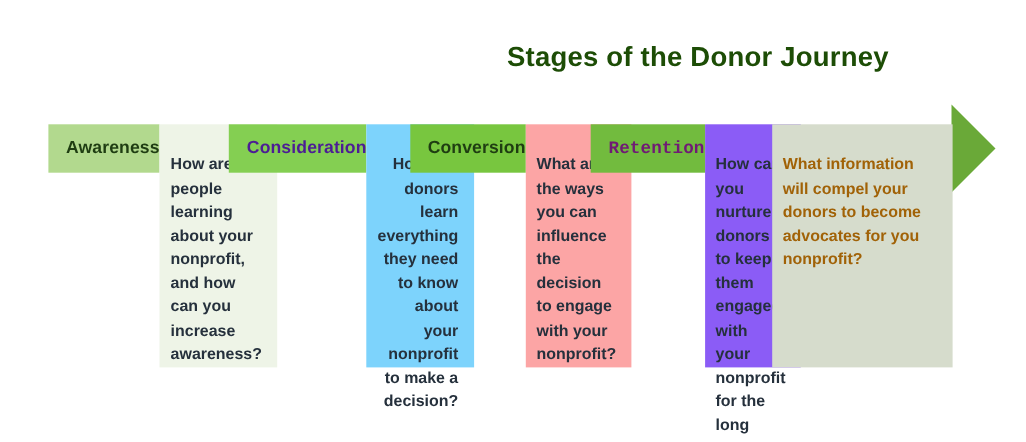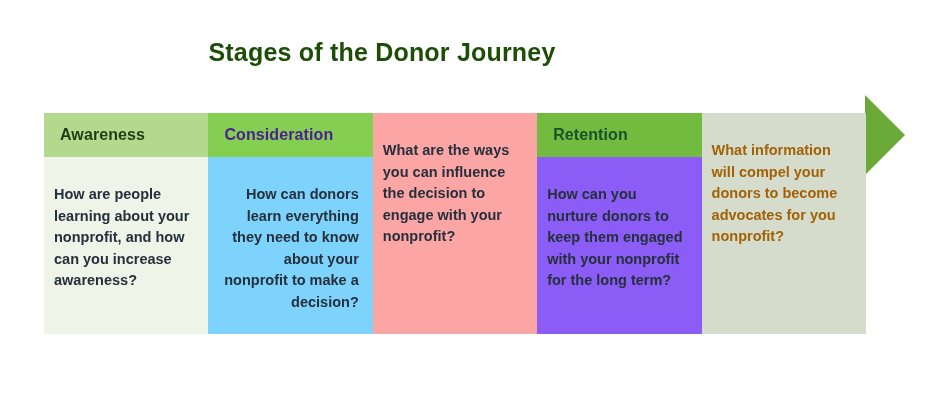--- a/index.html
+++ b/index.html
@@ -13,21 +13,21 @@
     position: relative;
     font-family: "Liberation Sans", sans-serif;
     overflow: hidden;
   }
 
   #page-title {
     position: absolute;
     left: 0;
     top: 38px;
     width: 852px;
-    text-align: center;
+    text-align: right;
     font-size: 25px;
     font-weight: bold;
     letter-spacing: 0.2px;
     color: #1d4d06;
   }
   
   #page-title .title-inner {
     display: inline-block;
     transform: translateX(-44px);
   }
@@ -61,21 +61,21 @@
     position: absolute;
     left: 0;
     top: 18px;
     width: 822px;
     height: 221px;
     display: flex;
   }
   .col {
     width: 164.4px;
     display: flex;
-    flex-direction: column;
+    flex-direction: row;
   }
   .col-header {
     height: 44px;
     display: flex;
     align-items: center;
     padding-left: 16px;
     box-sizing: border-box;
     font-size: 16px;
     font-weight: bold;
     letter-spacing: 0.1px;
@@ -112,25 +112,26 @@
       <div class="col-header" style="background: rgb(178, 217, 142); color: rgb(31, 61, 18);">Awareness</div>
       <div class="col-body" style="background: rgb(238, 244, 231); color: rgb(37, 48, 60);">How are people learning about your nonprofit, and how can you increase awareness?</div>
     </div>
 
     <div class="col">
       <div class="col-header" style="background: rgb(132, 207, 82); color: #4c1d95;">Consideration</div>
       <div class="col-body" style="background: #7dd3fc; color: rgb(37, 48, 60); text-align: right;">How can donors learn everything they need to know about your nonprofit to make a decision?</div>
     </div>
 
     <div class="col">
+      <div class="col-header" style="background: rgb(120, 198, 63); color: rgb(31, 61, 18);">Conversion</div>
       <div class="col-body" style="background: #fca5a5; color: rgb(37, 48, 60);">What are the ways you can influence the decision to engage with your nonprofit?</div>
     </div>
 
     <div class="col">
-      <div class="col-header" style="background: rgb(114, 187, 62); color: #14532d;">Retention</div>
+      <div class="col-header" style="background: rgb(114, 187, 62); color: #701a75; font-family: Liberation Mono, monospace;">Retention</div>
       <div class="col-body" style="background: #8b5cf6; color: rgb(37, 48, 60);">How can you nurture donors to keep them engaged with your nonprofit for the long term?</div>
     </div>
 
     <div class="col">
       <div class="col-body" style="background: rgb(214, 220, 204); color: #a16207;">What information will compel your donors to become advocates for you nonprofit?</div>
     </div>
 
   </div>
 </div>
 

